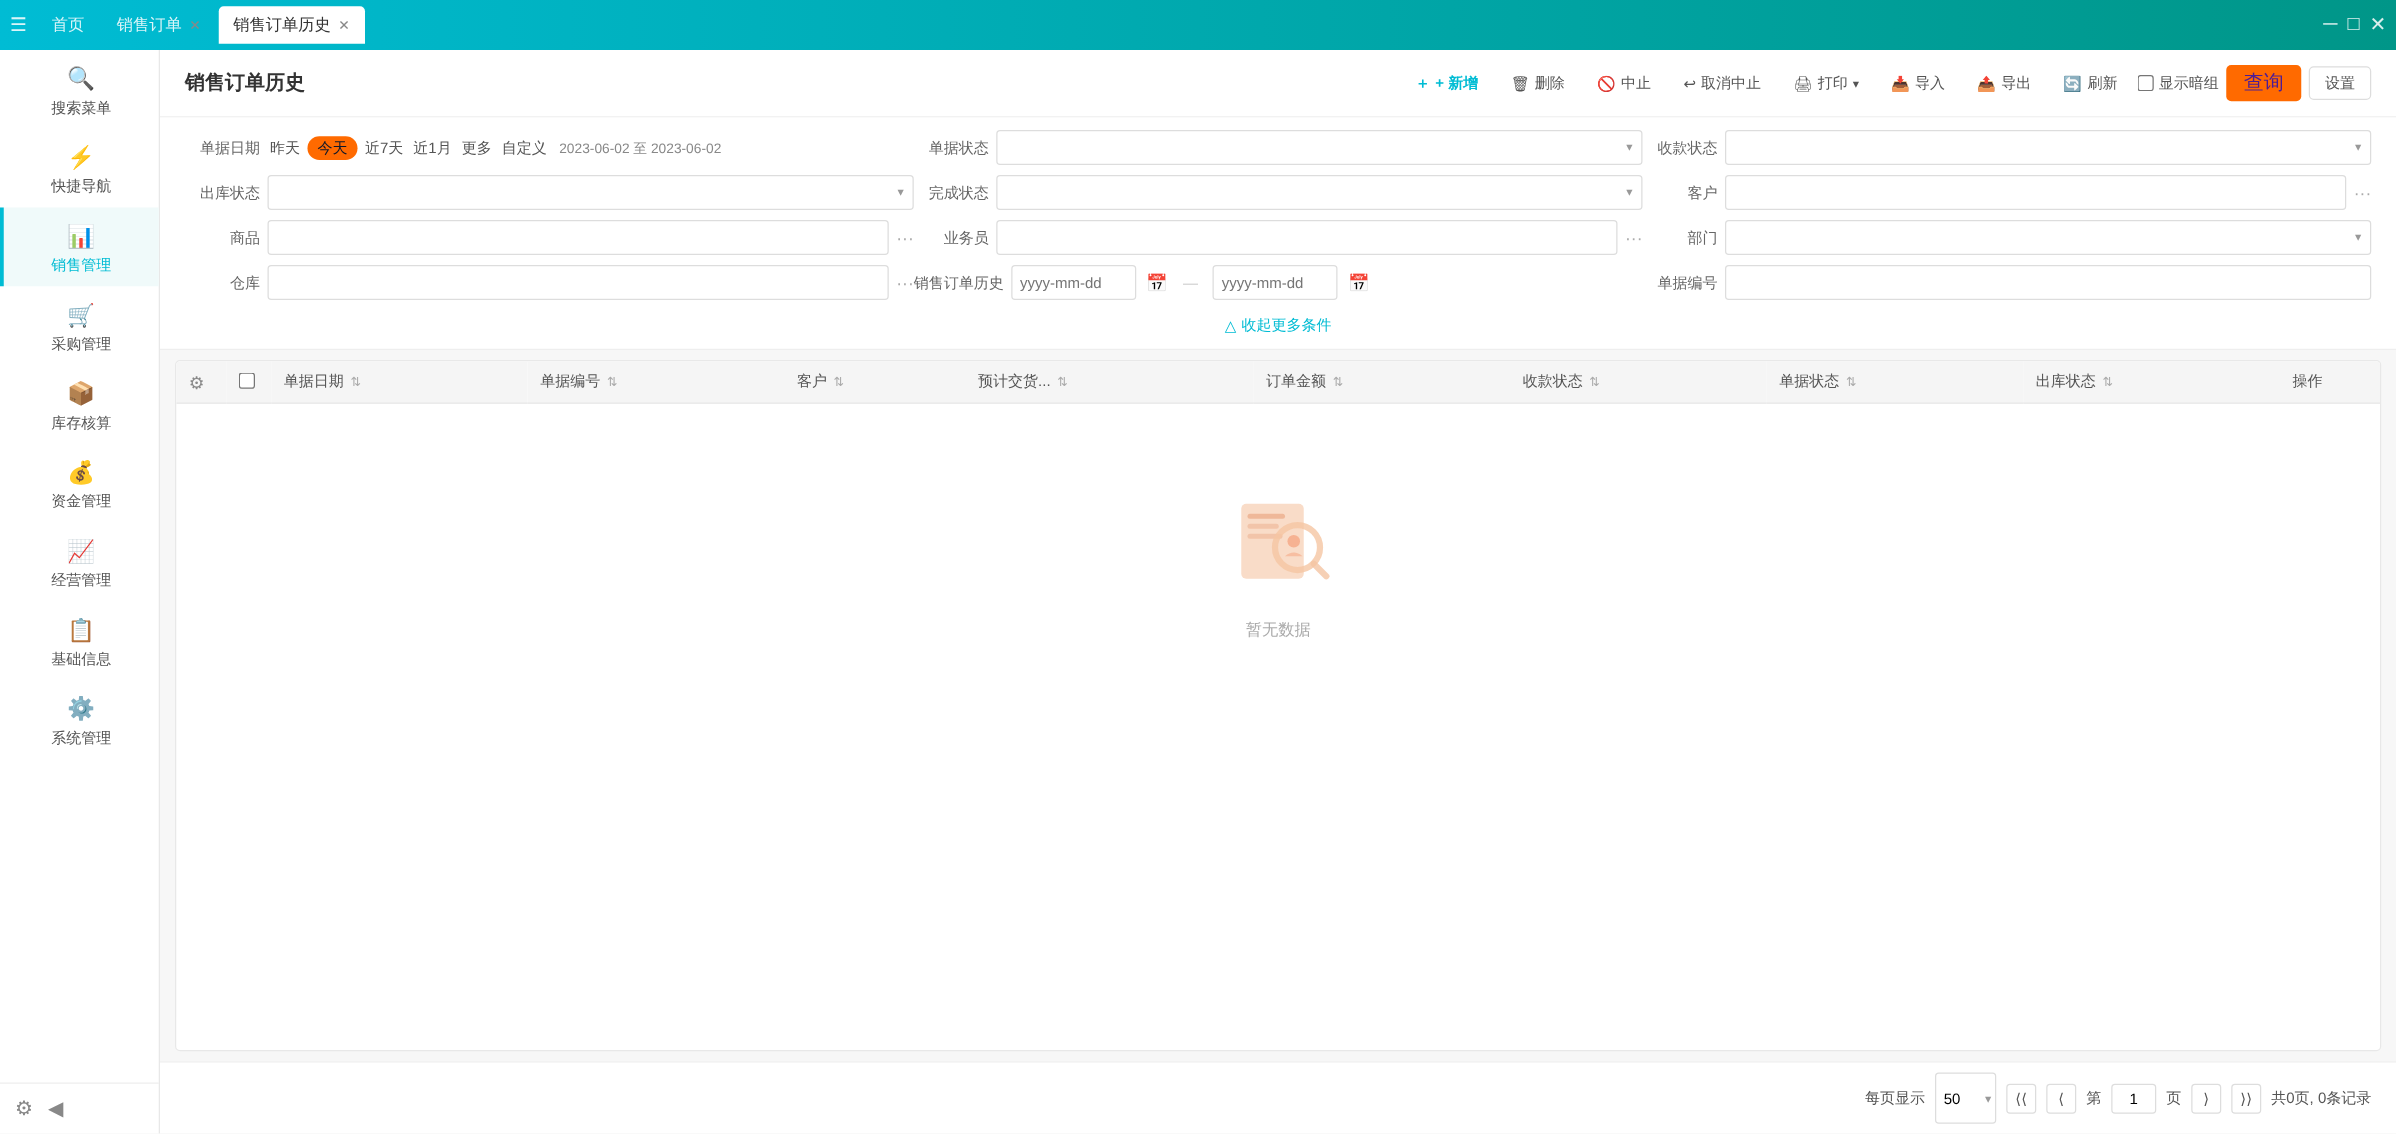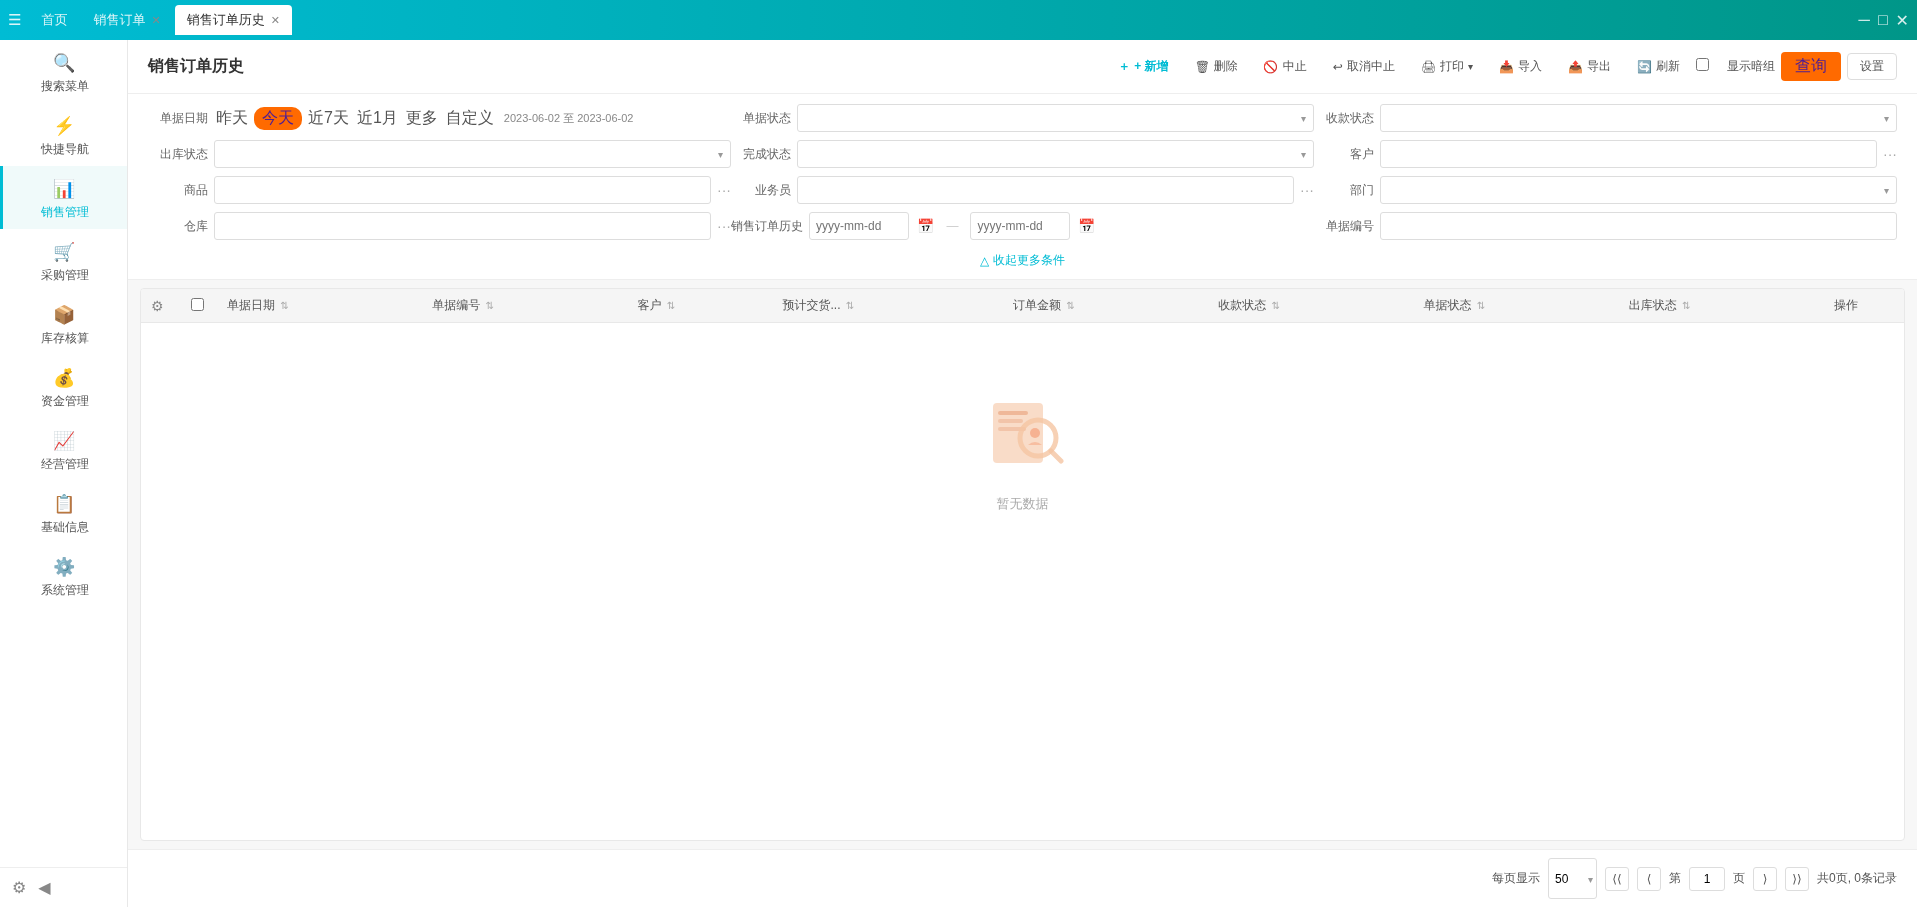--- a/index.html
+++ b/index.html
@@ -88,21 +88,21 @@
     .toolbar-btn {
       display: flex; align-items: center; gap: 4px;
       padding: 4px 10px; font-size: 12px; cursor: pointer;
       border: none; background: none; color: #555;
     }
     .toolbar-btn.has-dropdown::after { content: '▾'; font-size: 10px; }
     .toolbar-btn-primary {
       background: #ff6a00; color: #4c1d95; border-radius: 4px; padding: 4px 14px;
       font-size: 16px; cursor: pointer; border: none;
     }
-    .toolbar-checkbox { display: flex; align-items: flex-start; gap: 18px; font-size: 12px; color: #555; }
+    .toolbar-checkbox { display: flex; align-items: center; gap: 4px; font-size: 12px; color: #555; }
 
     
     .filter-area {
       background: #fff;
       padding: 10px 20px;
       flex-shrink: 0;
       border-bottom: 1px solid #eee;
     }
     .filter-row {
       display: flex;
@@ -154,28 +154,28 @@
       color: #999;
       font-size: 10px;
     }
     .date-shortcut-row {
       display: flex;
       align-items: center;
       gap: 4px;
       flex: 1;
     }
     .date-shortcut {
-      font-size: 16px;
+      font-size: 12px;
       cursor: pointer;
       color: #555;
       padding: 0 2px;
     }
     .date-shortcut.active {
       background: #ff6a00;
-      color: #4c1d95;
+      color: #0f172a;
       border-radius: 10px;
       padding: 1px 8px;
     }
     .date-range-text {
       font-size: 11px;
       color: #888;
       margin-left: 4px;
     }
     .filter-dots { color: #aaa; cursor: pointer; font-size: 14px; }
     .date-input-wrap {

